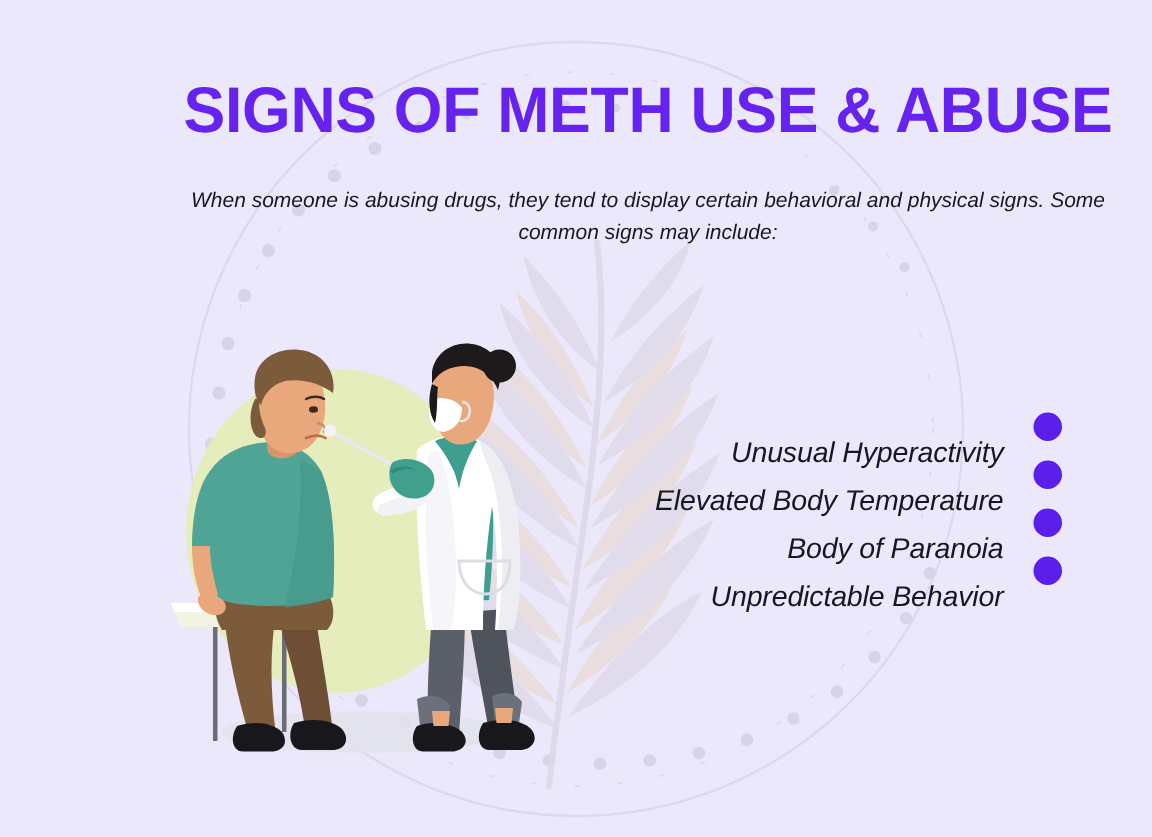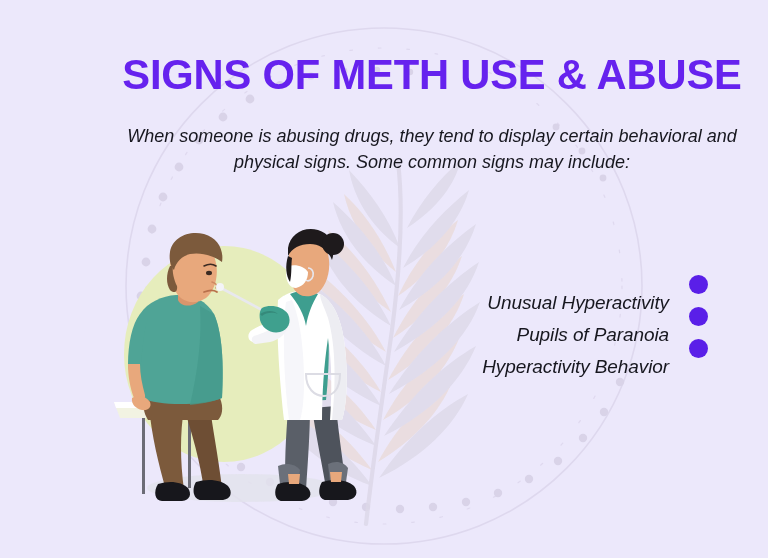--- a/index.html
+++ b/index.html
@@ -49,21 +49,21 @@
     line-height: 1.05;
     color: #6622ee;
     white-space: nowrap;
     transform: scaleX(0.97);
   }
   #subtitle {
     margin: 0 auto;
     padding-top: 26px;
     width: 620px;
     font-family: "Liberation Sans", sans-serif;
-    font-size: 18px;
+    font-size: 14px;
     font-style: italic;
     font-weight: 500;
     line-height: 1.46;
     color: #17171f;
     text-align: center;
   }
 
   
   #signs-list {
     position: absolute;
@@ -278,22 +278,26 @@
       <path d="M196 34 C 193 44 194 54 198 60 C 200 52 199 42 200 36 Z" fill="#1e1a1c"></path>
     </g>
   </svg>
 
   <div id="signs-list">
     <div class="sign-row">
       <span class="sign-label">Unusual Hyperactivity</span>
       <span class="sign-dot"></span>
     </div>
     <div class="sign-row">
-      <span class="sign-label">Pupils of Paranoia</span>
+      <span class="sign-label">Elevated Body Temperature</span>
       <span class="sign-dot"></span>
     </div>
     <div class="sign-row">
-      <span class="sign-label">Hyperactivity Behavior</span>
+      <span class="sign-label">Body of Paranoia</span>
+      <span class="sign-dot"></span>
+    </div>
+    <div class="sign-row">
+      <span class="sign-label">Unpredictable Behavior</span>
       <span class="sign-dot"></span>
     </div>
   </div>
 
 </div>
 
 </body></html>

